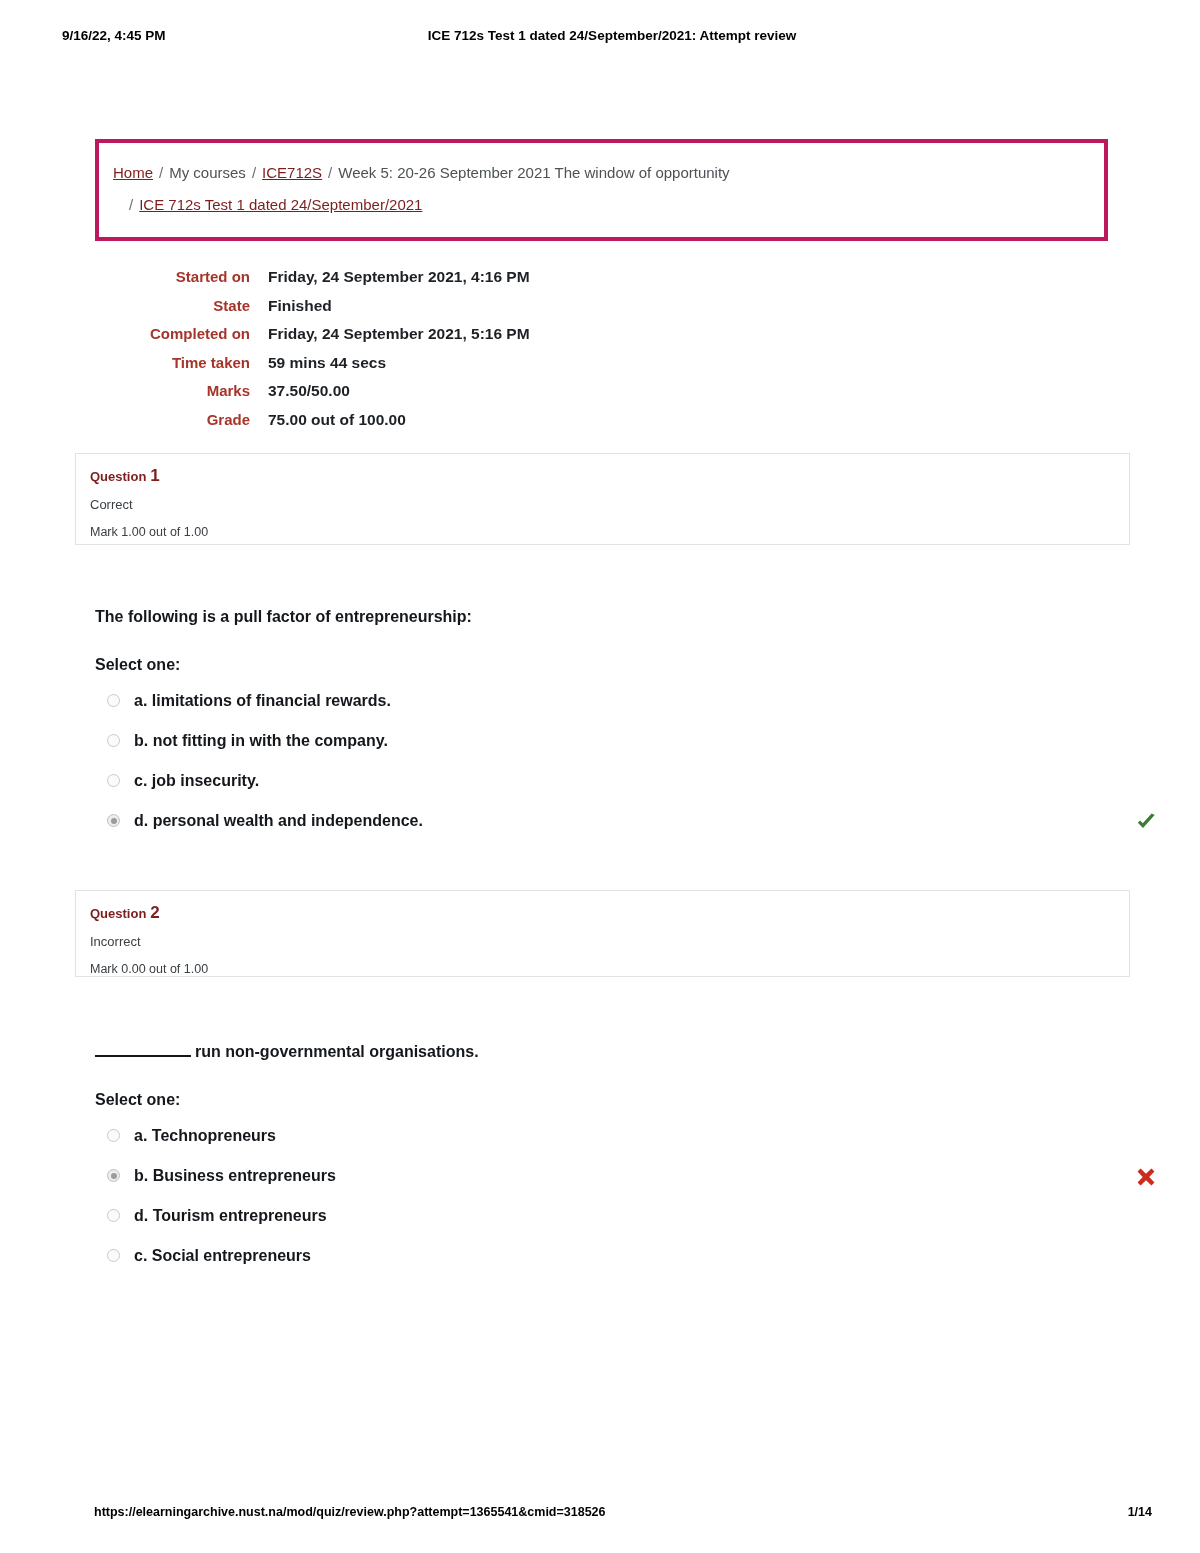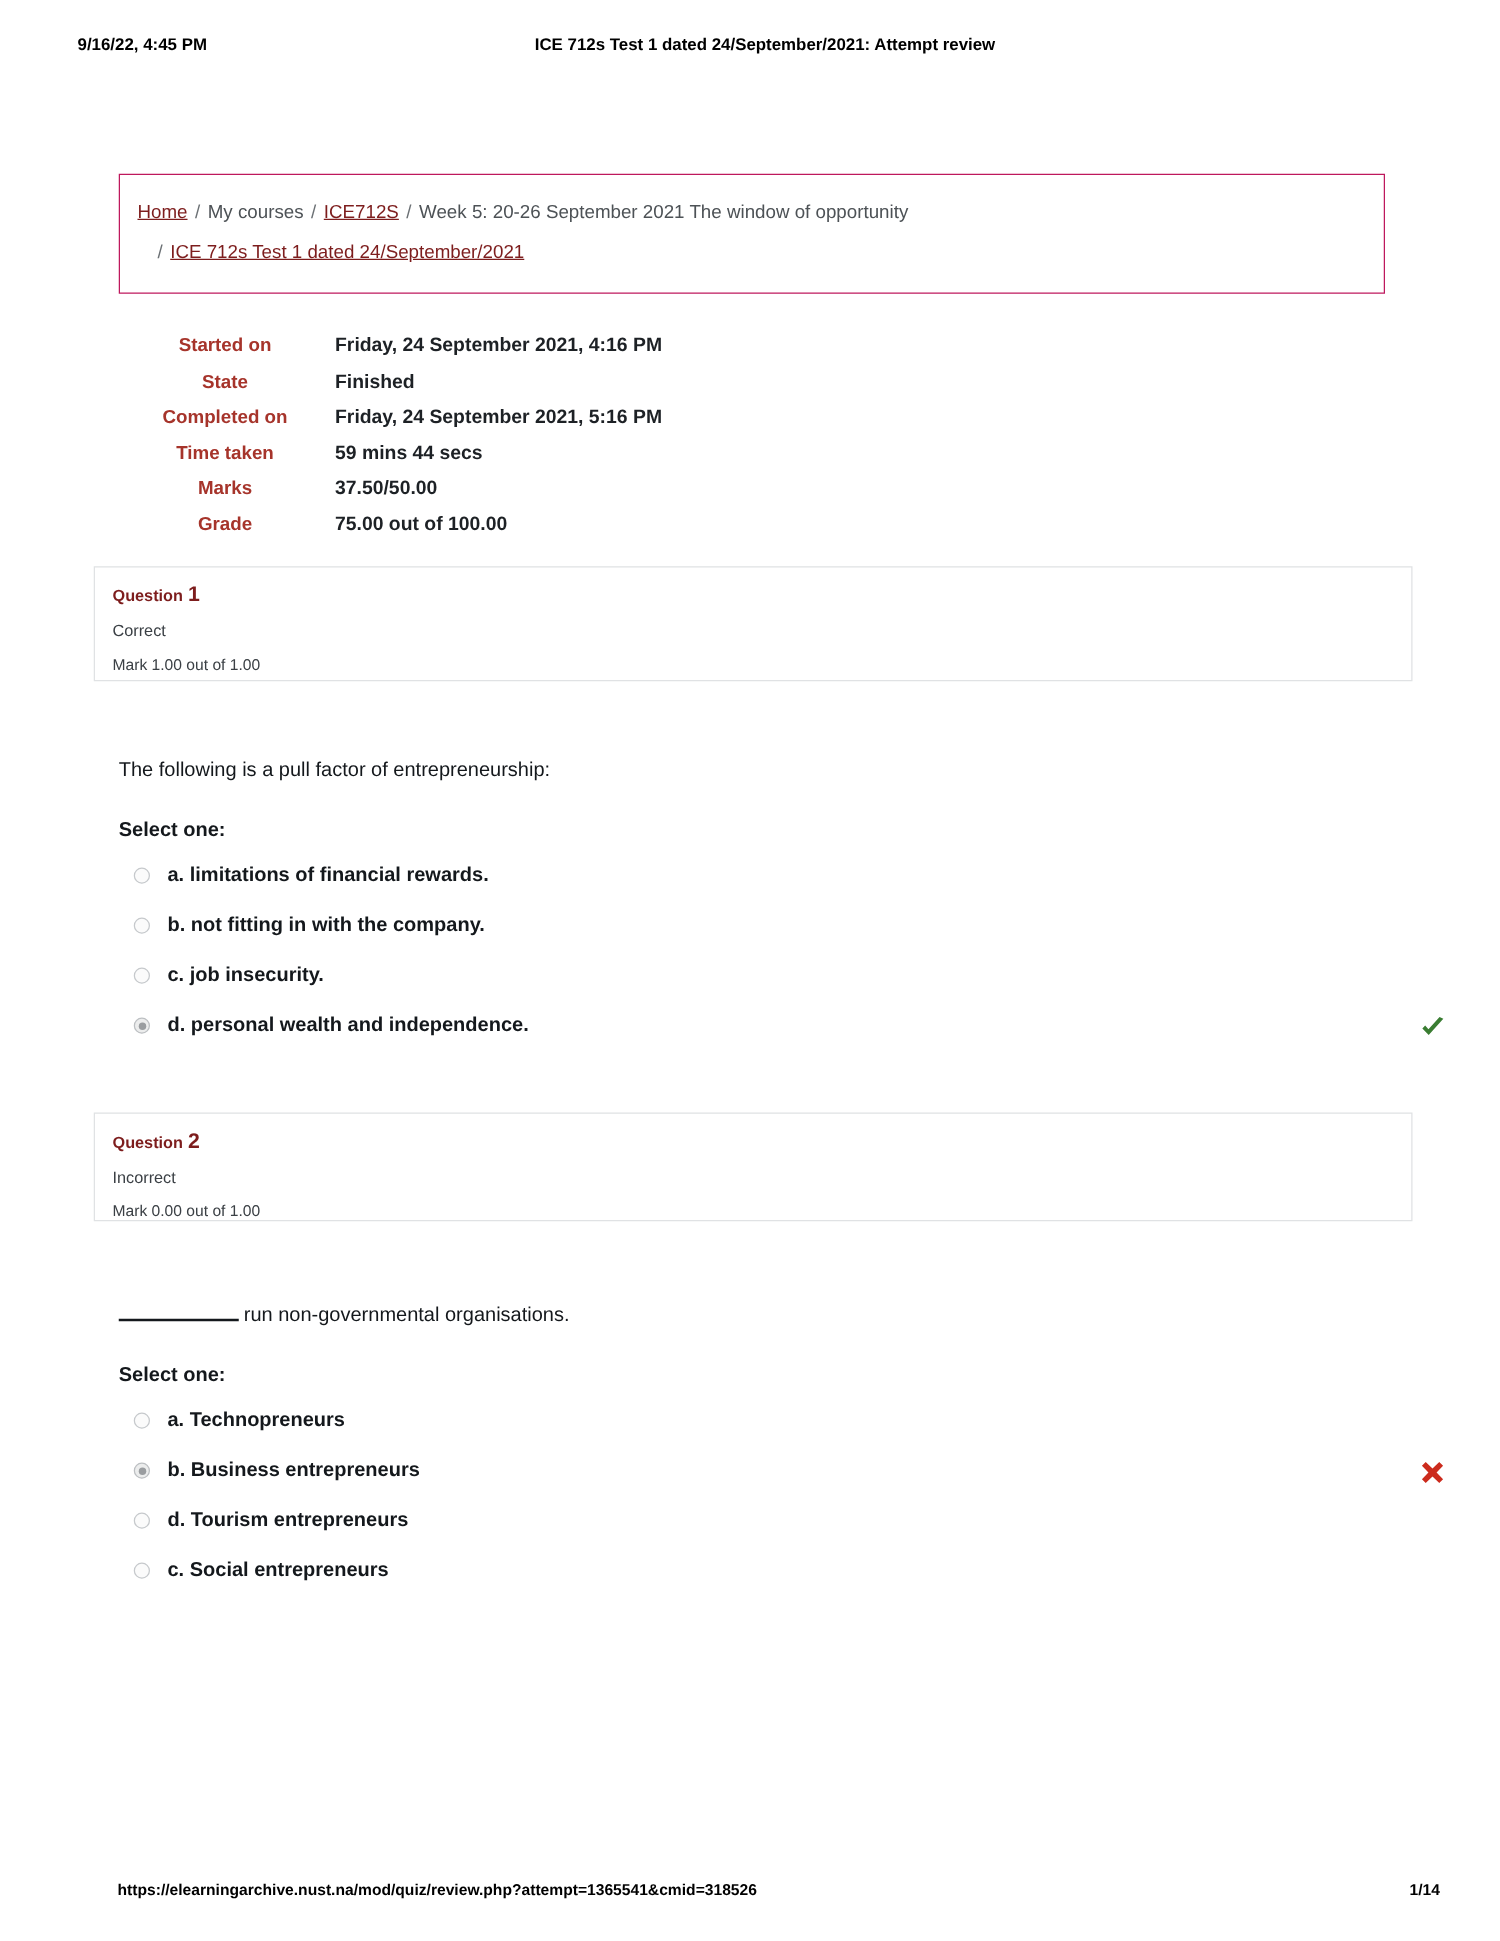--- a/index.html
+++ b/index.html
@@ -66,21 +66,21 @@
     white-space: nowrap;
   }
 
   
   .breadcrumb-box {
     position: absolute;
     left: 95px;
     top: 139px;
     width: 1013px;
     box-sizing: border-box;
-    border: 1px solid #be185d;
+    border: 4px solid #be185d;
     background: #ffffff;
     padding: 14px 14px 16px 14px;
   }
   .crumb-line {
     font-size: 15px;
     line-height: 32px;
     color: #4d5256;
     white-space: nowrap;
   }
   .crumb-link {
@@ -105,21 +105,21 @@
     top: 268px;
     width: 520px;
   }
   .summary-row {
     display: flex;
     align-items: baseline;
     height: 28.5px;
   }
   .summary-label {
     width: 140px;
-    text-align: center;
+    text-align: right;
     font-size: 15px;
     font-weight: 700;
     color: #a6342b;
     white-space: nowrap;
   }
   .summary-value {
     padding-left: 18px;
     font-size: 15.5px;
     font-weight: 700;
     color: #1d2125;
@@ -168,21 +168,21 @@
   .qbody {
     position: absolute;
     left: 95px;
     width: 1050px;
   }
   .qbody-1 { top: 605px; }
   .qbody-2 { top: 1040px; }
 
   .q-stem {
     font-size: 16px;
-    font-weight: 400;
+    font-weight: 700;
     color: #14181c;
     line-height: 24px;
   }
   .q-blank {
     display: inline-block;
     border-bottom: 2px solid #14181c;
     width: 96px;
     height: 15px;
     margin-right: 4px;
     vertical-align: baseline;

